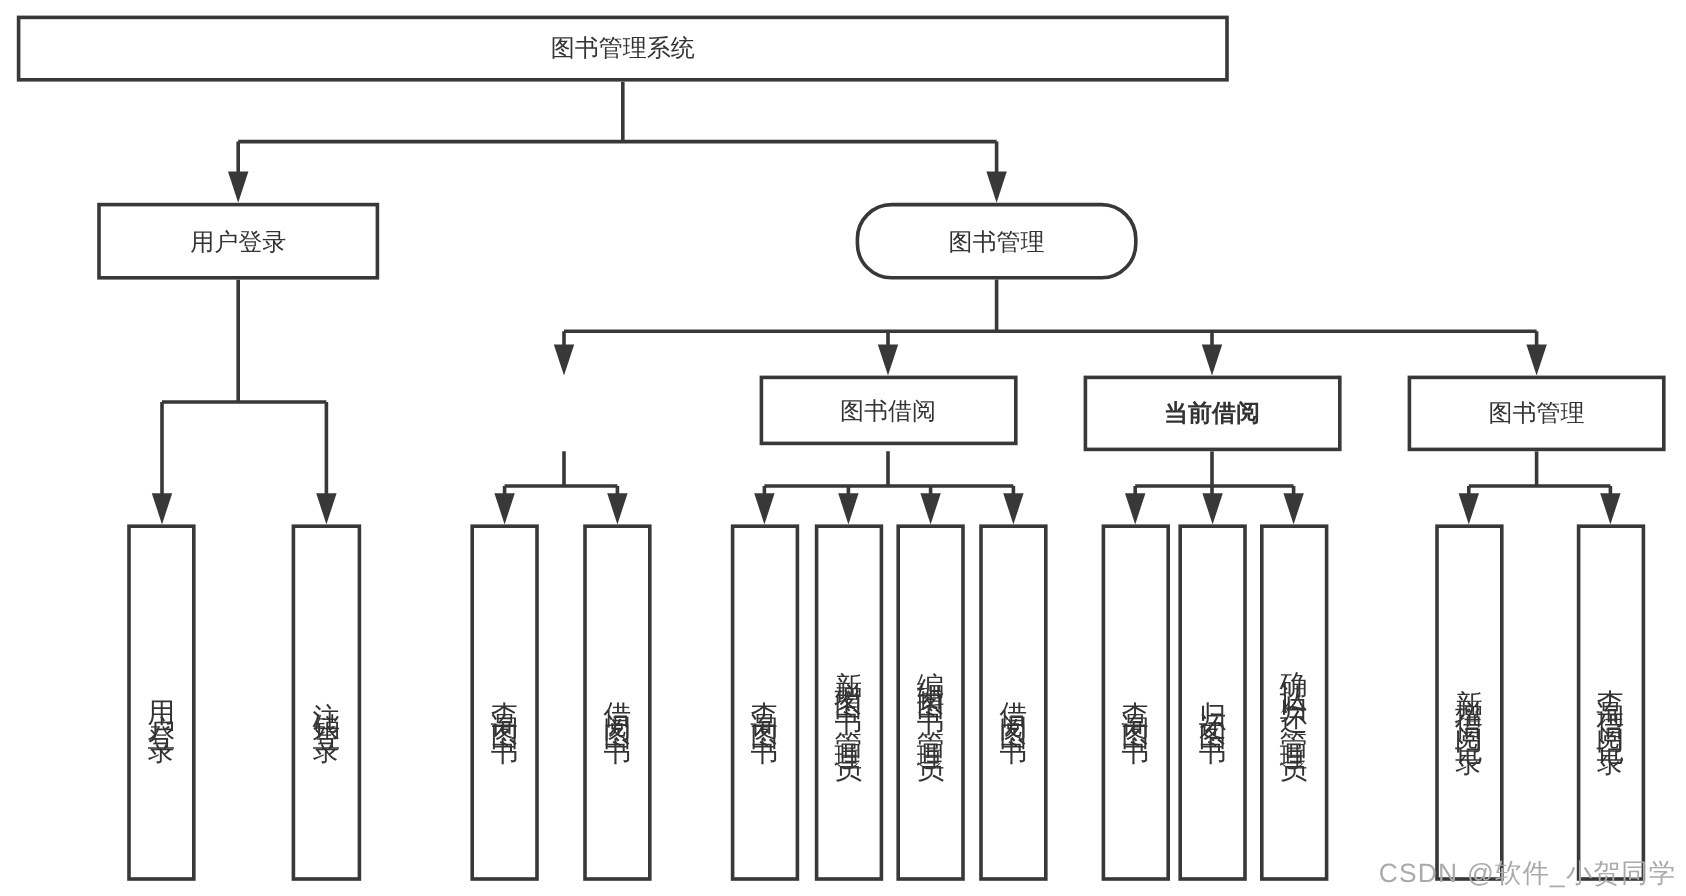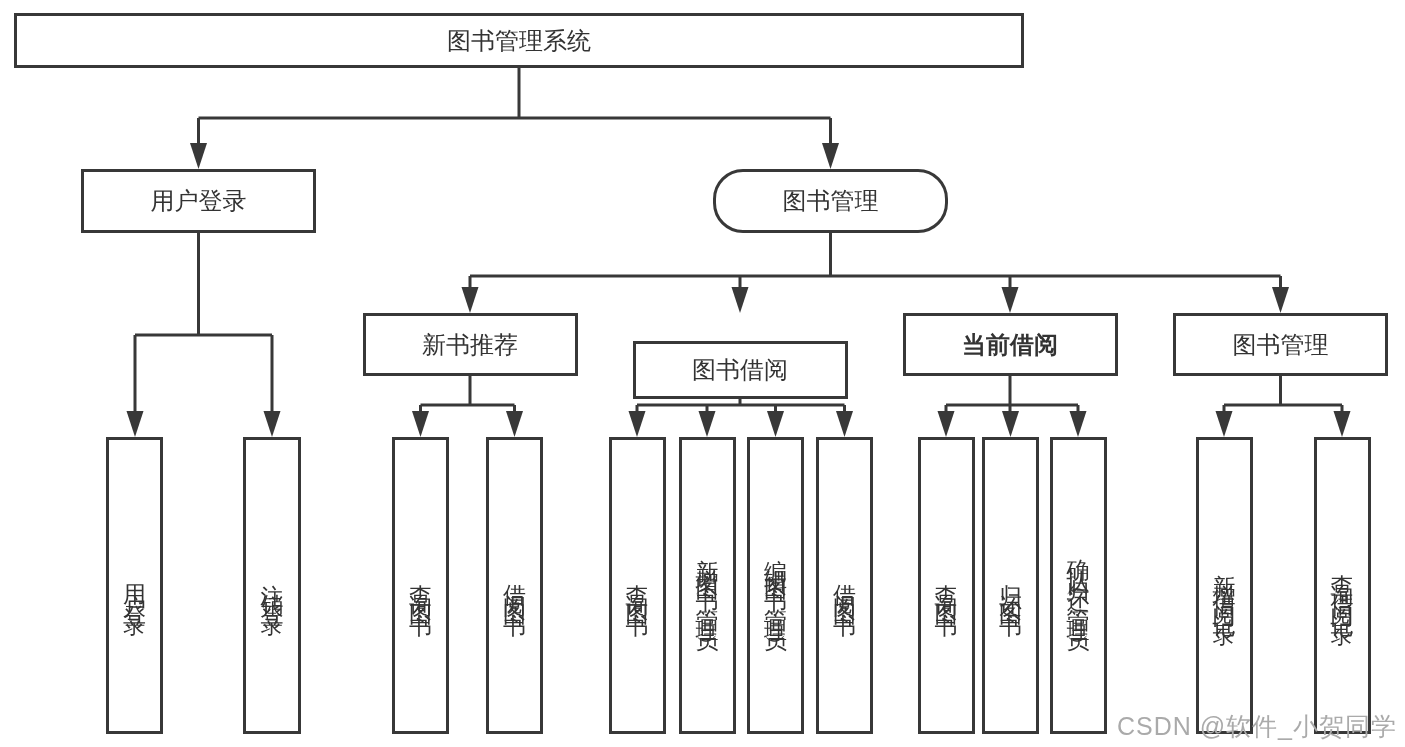--- a/index.html
+++ b/index.html
@@ -19,37 +19,37 @@
   .connector{position:absolute;left:0;top:0;z-index:1;}
   .connector path{stroke:var(--line);stroke-width:3;fill:none;}
   .connector polygon{fill:var(--line);stroke:none;}
   .node{
     position:absolute;
     box-sizing:border-box;
     border:3px solid var(--line);
     background:var(--box-fill);
     color:var(--text);
     display:flex;align-items:center;justify-content:center;
-    font-size:24px;
+    font-size:20px;
     z-index:2;
     white-space:nowrap;
   }
   .node.leaf{
     writing-mode:vertical-rl;
     text-orientation:mixed;
     font-size:23px;
     letter-spacing:10px;
     white-space:normal;
     line-height:1;
   }
   .watermark{
     position:absolute;
     right:8px;bottom:4px;
     color:var(--watermark);
-    font-size:25px;
+    font-size:22px;
     letter-spacing:1px;
     z-index:3;
   }
 </style>
 </head>
 <body>
 
 <div id="stage">
 
   <svg class="connector" width="1405" height="747" viewBox="0 0 1405 747">
@@ -93,22 +93,21 @@
     <polygon points="1069.5,411 1086.5,411 1078,437"></polygon>
     <polygon points="1215.5,411 1232.5,411 1224,437"></polygon>
     <polygon points="1333.5,411 1350.5,411 1342,437"></polygon>
   </svg>
 
   <div class="node" style="left:14px;top:13px;width:1010px;height:55px;">图书管理系统</div>
 
   <div class="node" style="left:81px;top:169px;width:235px;height:64px;">用户登录</div>
   <div class="node" style="left:713px;top:169px;width:235px;height:64px;border-radius:30px;">图书管理</div>
 
-  <div class="node" style="left:362.5px;top:313px;width:215px;height:63px;">新书推荐</div>
-  <div class="node" style="left:632.5px;top:313px;width:215px;height:58px;margin-top:28px;">图书借阅</div>
+  <div class="node" style="left:632.5px;top:313px;width:215px;height:58px;">图书借阅</div>
   <div class="node" style="left:902.5px;top:313px;width:215px;height:63px;font-weight:bold;">当前借阅</div>
   <div class="node" style="left:1173px;top:313px;width:215px;height:63px;">图书管理</div>
 
   <div class="node leaf" style="left:106px;top:437px;width:57px;height:297px;">用户登录</div>
   <div class="node leaf" style="left:243px;top:437px;width:58px;height:297px;">注销登录</div>
 
   <div class="node leaf" style="left:392px;top:437px;width:57px;height:297px;">查询图书</div>
   <div class="node leaf" style="left:486px;top:437px;width:57px;height:297px;">借阅图书</div>
 
   <div class="node leaf" style="left:608.5px;top:437px;width:57px;height:297px;">查询图书</div>

